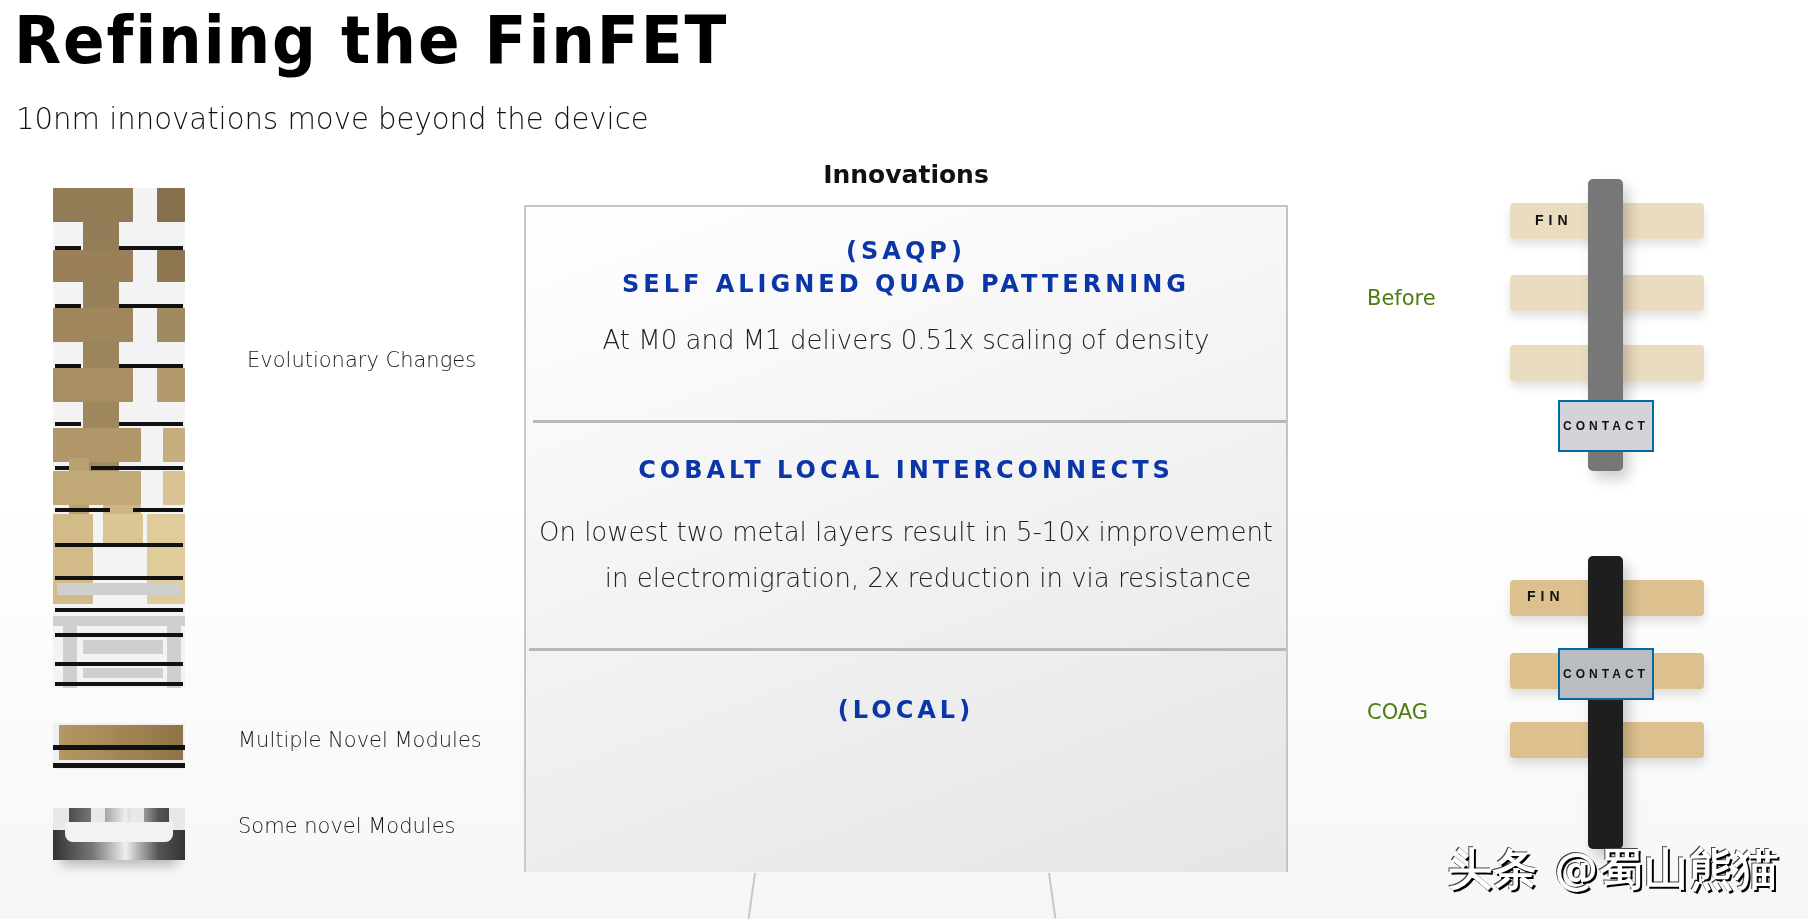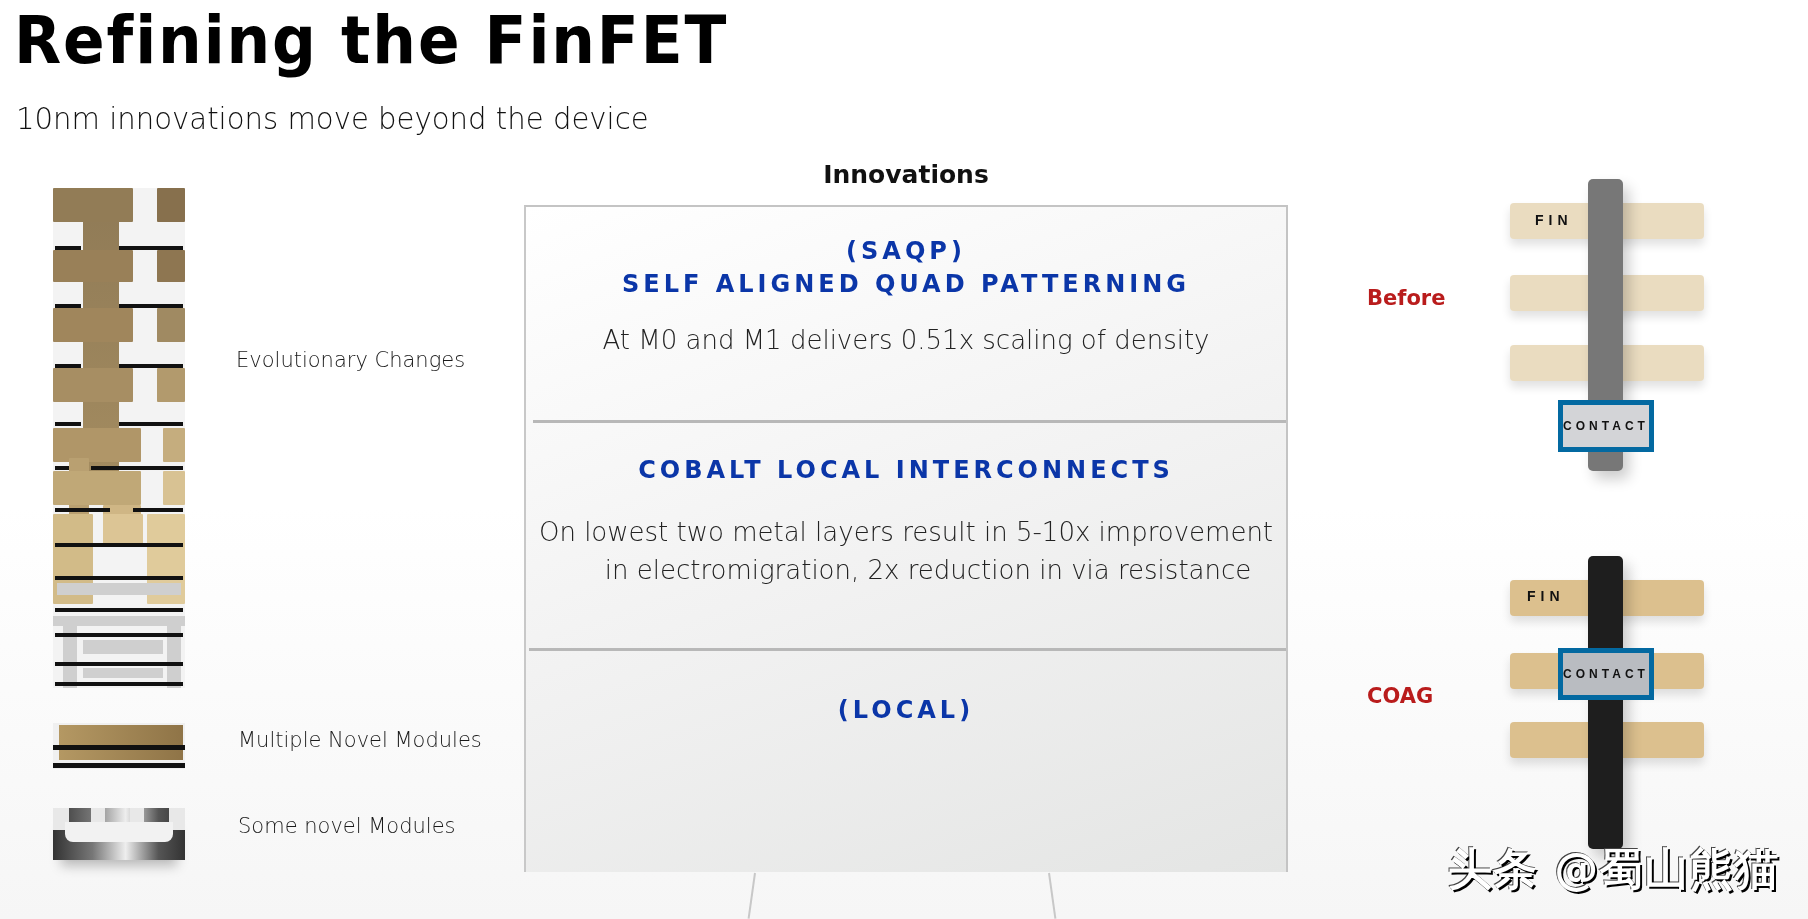--- a/index.html
+++ b/index.html
@@ -45,27 +45,27 @@
   .section { position:absolute; left:0; width:100%; text-align:center; }
   .sec-title {
     color:#0b36a8; font-weight:700; font-size:24px; letter-spacing:4px; line-height:33px;
     font-family:"DejaVu Sans", sans-serif;
   }
   .sec-body { color:#222; font-size:26px; line-height:34px; margin-top:22px; font-family:"DejaVu Sans", sans-serif; font-weight:300; }
   .divider { position:absolute; height:3px; background:#b8b8b8; }
   .easel { position:absolute; width:2px; background:#c8c8c8; }
 
   
-  .diag-label { font-size:21px; color:#b91c1c; font-family:"DejaVu Sans", sans-serif; font-weight:700; }
+  .diag-label { font-size:21px; color:#4d7c0f; font-family:"DejaVu Sans", sans-serif; font-weight:400; }
   .fin { position:absolute; left:1510px; width:194px; height:36px; border-radius:4px; box-shadow:0 6px 10px rgba(0,0,0,0.12); }
   .fin-before { background:#eadcc0; }
   .fin-coag { background:#dcc08e; }
   .fin-text { position:absolute; font-size:14px; font-weight:700; letter-spacing:5px; color:#111;text-align:center; }
   .gate { position:absolute; left:1588px; width:35px; border-radius:5px; box-shadow:6px 8px 14px rgba(0,0,0,0.2); }
-  .contact { position:absolute; left:1558px; width:96px; height:52px; background:#d3d4d7; border:5px solid #0369a1; box-sizing:border-box;
+  .contact { position:absolute; left:1558px; width:96px; height:52px; background:#d3d4d7; border:2px solid #0369a1; box-sizing:border-box;
     display:flex; align-items:center; justify-content:center; font-size:12px; font-weight:700; letter-spacing:4px; color:#111; }
   .contact-coag { background:#b9bcc1; }
   .watermark { left:1448px; top:840px; font-size:44px; color:#fff; font-weight:700; font-family:"DejaVu Sans", sans-serif;
     text-shadow: 2px 2px 0 #000, -1px -1px 0 #444; letter-spacing:1px; }
 </style>
 </head>
 <body>
 
 <div class="abs title">Refining the FinFET</div>
 <div class="abs subtitle">10nm innovations move beyond the device</div>
@@ -108,21 +108,21 @@
   <div class="w" style="top:420px;left:2px;width:128px;"></div>
   <div class="s" style="left:0;top:428px;width:132px;height:10px;"></div>
   <div class="s" style="left:10px;top:430px;width:14px;height:70px;"></div>
   <div class="s" style="left:114px;top:430px;width:14px;height:70px;"></div>
   <div class="w" style="top:445px;left:2px;width:128px;"></div>
   <div class="s" style="left:30px;top:452px;width:80px;height:14px;"></div>
   <div class="w" style="top:474px;left:2px;width:128px;"></div>
   <div class="s" style="left:30px;top:480px;width:80px;height:10px;"></div>
   <div class="w" style="top:494px;left:2px;width:128px;"></div>
 </div>
-<div class="abs stack-label" style="left:236px;top:348px;">Evolutionary Changes</div>
+<div class="abs stack-label" style="left:247px;top:348px;">Evolutionary Changes</div>
 
 <div class="abs module2">
   <div style="position:absolute;left:6px;top:2px;width:124px;height:22px;background:linear-gradient(90deg,#b49863,#8f7447);"></div>
   <div style="position:absolute;left:0;top:22px;width:132px;height:5px;background:#111;"></div>
   <div style="position:absolute;left:6px;top:27px;width:124px;height:10px;background:linear-gradient(90deg,#b49863,#8f7447);"></div>
   <div style="position:absolute;left:0;top:40px;width:132px;height:5px;background:#111;"></div>
 </div>
 <div class="abs stack-label" style="left:238px;top:728px;">Multiple Novel Modules</div>
 
 <div class="abs module3">
@@ -139,40 +139,40 @@
   <div class="section" style="top:28px;">
     <div class="sec-title">(SAQP)</div>
     <div class="sec-title">SELF ALIGNED QUAD PATTERNING</div>
     <div class="sec-body">At M0 and M1 delivers 0.51x scaling of density</div>
   </div>
   <div class="divider" style="left:7px;right:0;top:213px;"></div>
 
   <div class="section" style="top:247px;">
     <div class="sec-title">COBALT LOCAL INTERCONNECTS</div>
     <div class="sec-body" style="margin-top:28px;">On lowest two metal layers result in 5-10x improvement</div>
-    <div class="sec-body" style="margin-top:4px;padding-left:44px;">in electromigration, 2x reduction in via resistance</div>
+    <div class="sec-body" style="margin-top:12px;padding-left:44px;">in electromigration, 2x reduction in via resistance</div>
   </div>
   <div class="divider" style="left:3px;right:0;top:441px;"></div>
 
   <div class="section" style="top:487px;">
     <div class="sec-title">(LOCAL)</div>
   </div>
 </div>
 <div class="easel" style="left:754px;top:873px;height:46px;transform:rotate(8deg);transform-origin:top;"></div>
 <div class="easel" style="left:1048px;top:873px;height:46px;transform:rotate(-8deg);transform-origin:top;"></div>
 
 <div class="abs diag-label" style="left:1367px;top:286px;">Before</div>
 <div class="fin fin-before" style="top:203px;"></div>
 <div class="fin fin-before" style="top:275px;"></div>
 <div class="fin fin-before" style="top:345px;"></div>
 <div class="fin-text" style="left:1535px;top:212px;">FIN</div>
 <div class="gate" style="top:179px;height:292px;background:#777;"></div>
 <div class="contact" style="top:400px;">CONTACT</div>
 
-<div class="abs diag-label" style="left:1367px;top:684px;text-align:center;">COAG</div>
+<div class="abs diag-label" style="left:1367px;top:700px;text-align:center;">COAG</div>
 <div class="fin fin-coag" style="top:580px;"></div>
 <div class="fin fin-coag" style="top:653px;"></div>
 <div class="fin fin-coag" style="top:722px;"></div>
 <div class="fin-text" style="left:1527px;top:588px;">FIN</div>
 <div class="gate" style="top:556px;height:293px;background:#1e1e1e;"></div>
 <div class="contact contact-coag" style="top:648px;">CONTACT</div>
 
 <div class="abs watermark">头条 @蜀山熊猫</div>
 
 </body></html>

